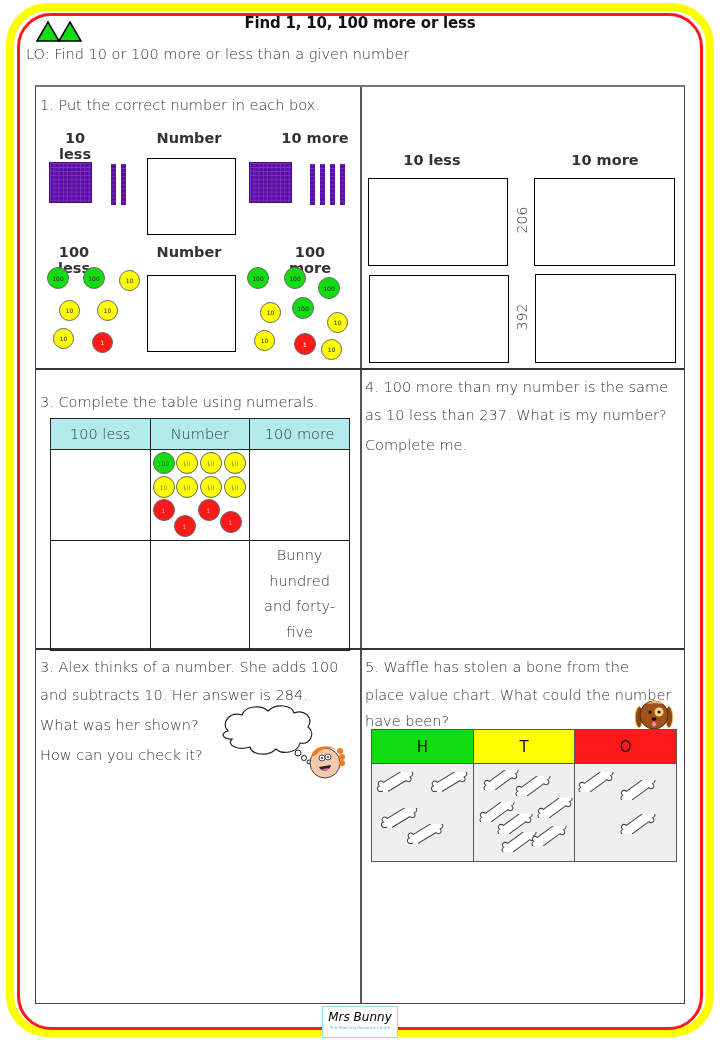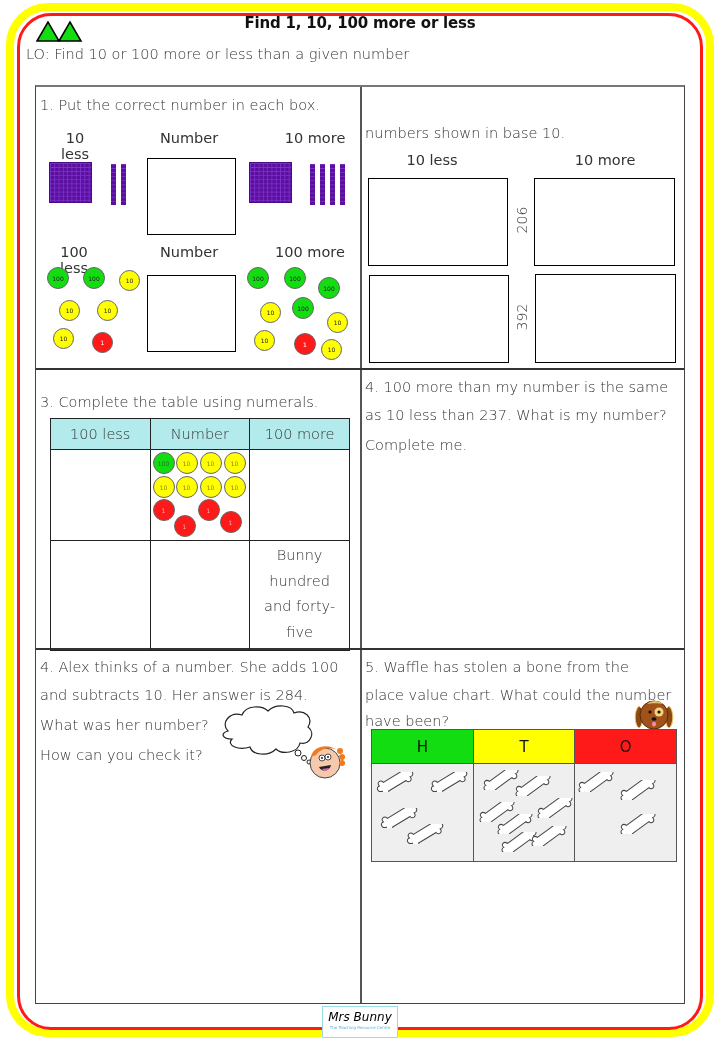--- a/index.html
+++ b/index.html
@@ -29,21 +29,21 @@
     position: absolute; left: 35px; top: 85px; width: 650px; height: 919px;
     border: 1.5px solid #444; border-top: 2px solid #777;
   }
   .vline { position: absolute; left: 324px; top: 0; bottom: 0; width: 1.5px; background: #555; }
   .hline { position: absolute; left: 0; right: 0; height: 1.5px; background: #333; }
 
   .q-text {
     position: absolute; font-size: 14.5px; line-height: 28px; color: #333; font-weight: 300;
   }
 
-  .label { position: absolute; font-size: 14.5px; color: #333; font-weight: 400; text-align: center; }
+  .label { position: absolute; font-size: 14.5px; color: #333; font-weight: 700; text-align: center; }
 
   .answer-box { position: absolute; border: 1.5px solid #000; background: #fff; }
 
   .flat {
     position: absolute; width: 43px; height: 41px; background: #5a0f9e;
     background-image:
       linear-gradient(#7a2fc8 1px, transparent 1px),
       linear-gradient(90deg, #7a2fc8 1px, transparent 1px);
     background-size: 4.3px 4.1px; border: 1px solid #4a0b86;
   }
@@ -149,21 +149,20 @@
     <div class="counter c-green" style="left:282px;top:190px;width:22px;height:22px;">100</div>
     <div class="counter c-green" style="left:256px;top:210px;width:22px;height:22px;">100</div>
     <div class="counter c-yellow" style="left:224px;top:215px;width:21px;height:21px;">10</div>
     <div class="counter c-yellow" style="left:291px;top:225px;width:21px;height:21px;">10</div>
     <div class="counter c-yellow" style="left:218px;top:243px;width:21px;height:21px;">10</div>
     <div class="counter c-red" style="left:258px;top:246px;width:22px;height:22px;">1</div>
     <div class="counter c-yellow" style="left:285px;top:252px;width:21px;height:21px;">10</div>
   </div>
 
   <div style="position:absolute;left:325px;top:0;width:324px;height:281px;">
-    <div class="q-text" style="left:4px;top:32px;">numbers shown in base 10.</div>
 
     <div class="label" style="left:36px;top:65px;width:70px;">10 less</div>
     <div class="label" style="left:204px;top:65px;width:80px;">10 more</div>
 
     <div class="answer-box" style="left:7px;top:91px;width:140px;height:88px;"></div>
     <div class="rot-label" style="left:140px;top:125px;width:42px;text-align:center;">206</div>
     <div class="answer-box" style="left:173px;top:91px;width:141px;height:88px;"></div>
 
     <div class="answer-box" style="left:8px;top:188px;width:140px;height:88px;"></div>
     <div class="rot-label" style="left:140px;top:222px;width:42px;text-align:center;">392</div>
@@ -213,23 +212,23 @@
       </table>
   </div>
 
   <div style="position:absolute;left:325px;top:282px;width:324px;height:279px;">
     <div class="q-text" style="left:4px;top:4px;">4. 100 more than my number is the same</div>
     <div class="q-text" style="left:4px;top:32px;">as 10 less than 237. What is my number?</div>
     <div class="q-text" style="left:4px;top:62px;">Complete me.</div>
   </div>
 
   <div style="position:absolute;left:0;top:562px;width:324px;height:355px;">
-    <div class="q-text" style="left:4px;top:4px;">4. Alex thinks of a number. She adds 100</div>
+    <div class="q-text" style="left:4px;top:4px;">3. Alex thinks of a number. She adds 100</div>
     <div class="q-text" style="left:4px;top:32px;">and subtracts 10. Her answer is 284.</div>
-    <div class="q-text" style="left:4px;top:62px;">What was her number?</div>
+    <div class="q-text" style="left:4px;top:62px;">What was her shown?</div>
     <div class="q-text" style="left:4px;top:92px;">How can you check it?</div>
 
     <svg style="position:absolute;left:182px;top:52px;width:140px;height:80px;" viewBox="0 0 140 80">
       <path d="M10,30 C2,22 12,10 24,14 C28,4 44,4 50,10 C58,2 74,4 76,12 C86,8 96,16 90,26 C98,32 92,44 82,42 C80,52 64,54 58,48 C50,56 34,54 32,46 C20,50 8,44 14,38 C4,38 2,32 10,30 Z" fill="#fff" stroke="#222" stroke-width="1.2"></path>
       <circle cx="80" cy="52" r="3" fill="#fff" stroke="#222" stroke-width="1"></circle>
       <circle cx="86" cy="57" r="2.5" fill="#fff" stroke="#222" stroke-width="1"></circle>
       <circle cx="91" cy="61" r="2" fill="#fff" stroke="#222" stroke-width="1"></circle>
       <circle cx="107" cy="62" r="15" fill="#f7c9ac" stroke="#444" stroke-width="1"></circle>
       <path d="M93,56 C95,44 112,42 120,50 C116,46 104,46 98,54 Z" fill="#f07a1e"></path>
       <circle cx="122" cy="50" r="3" fill="#f07a1e"></circle>

